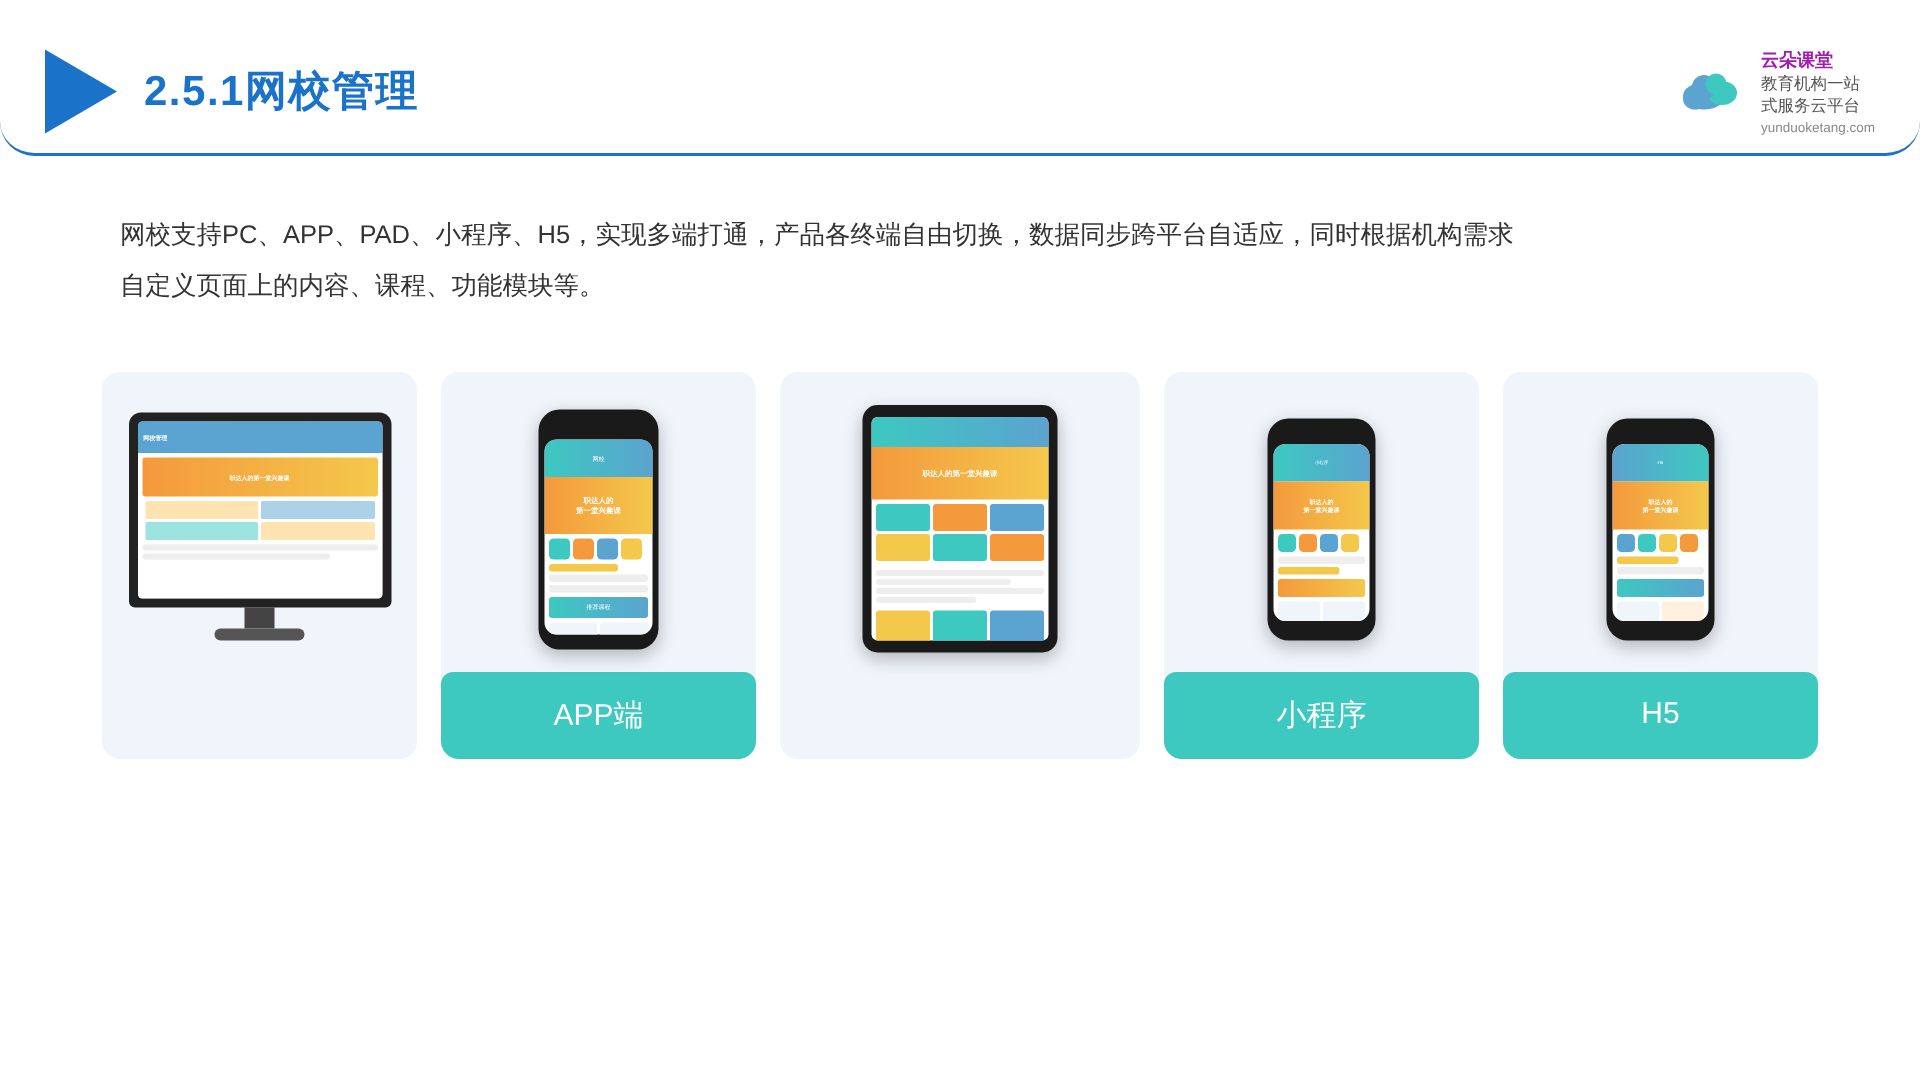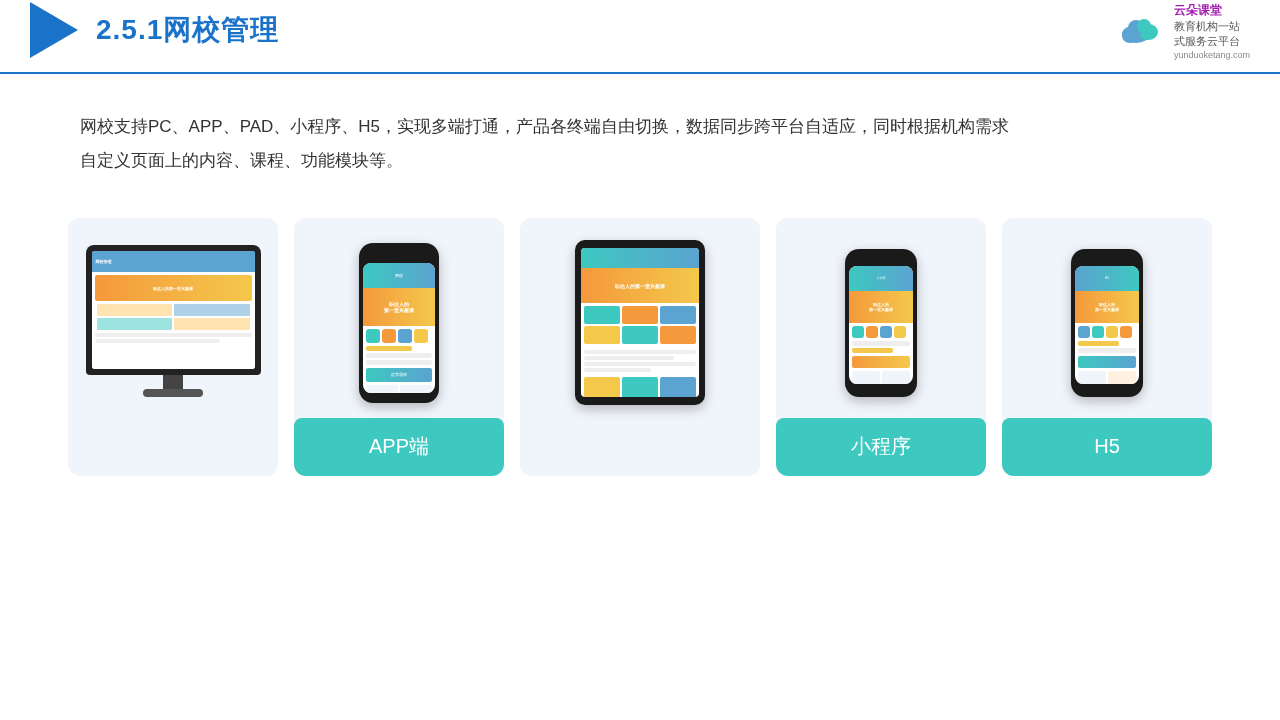--- a/index.html
+++ b/index.html
@@ -8,24 +8,25 @@
       height: 720px;
       background: #ffffff;
       font-family: 'Microsoft YaHei', '微软雅黑', sans-serif;
       overflow: hidden;
       position: relative;
     }
 
     
     .header {
       display: flex;
-      align-items: flex-start;
+      align-items: center;
       justify-content: space-between;
-      padding: 2px 30px 12px 30px;
+      padding: 32px 30px 12px 30px;
       border-bottom: 2px solid #1a73c8;
+      border-radius: 23px;
     }
     .header-left {
       display: flex;
       align-items: center;
       gap: 18px;
     }
     .logo-triangle {
       width: 0;
       height: 0;
       border-top: 28px solid transparent;

